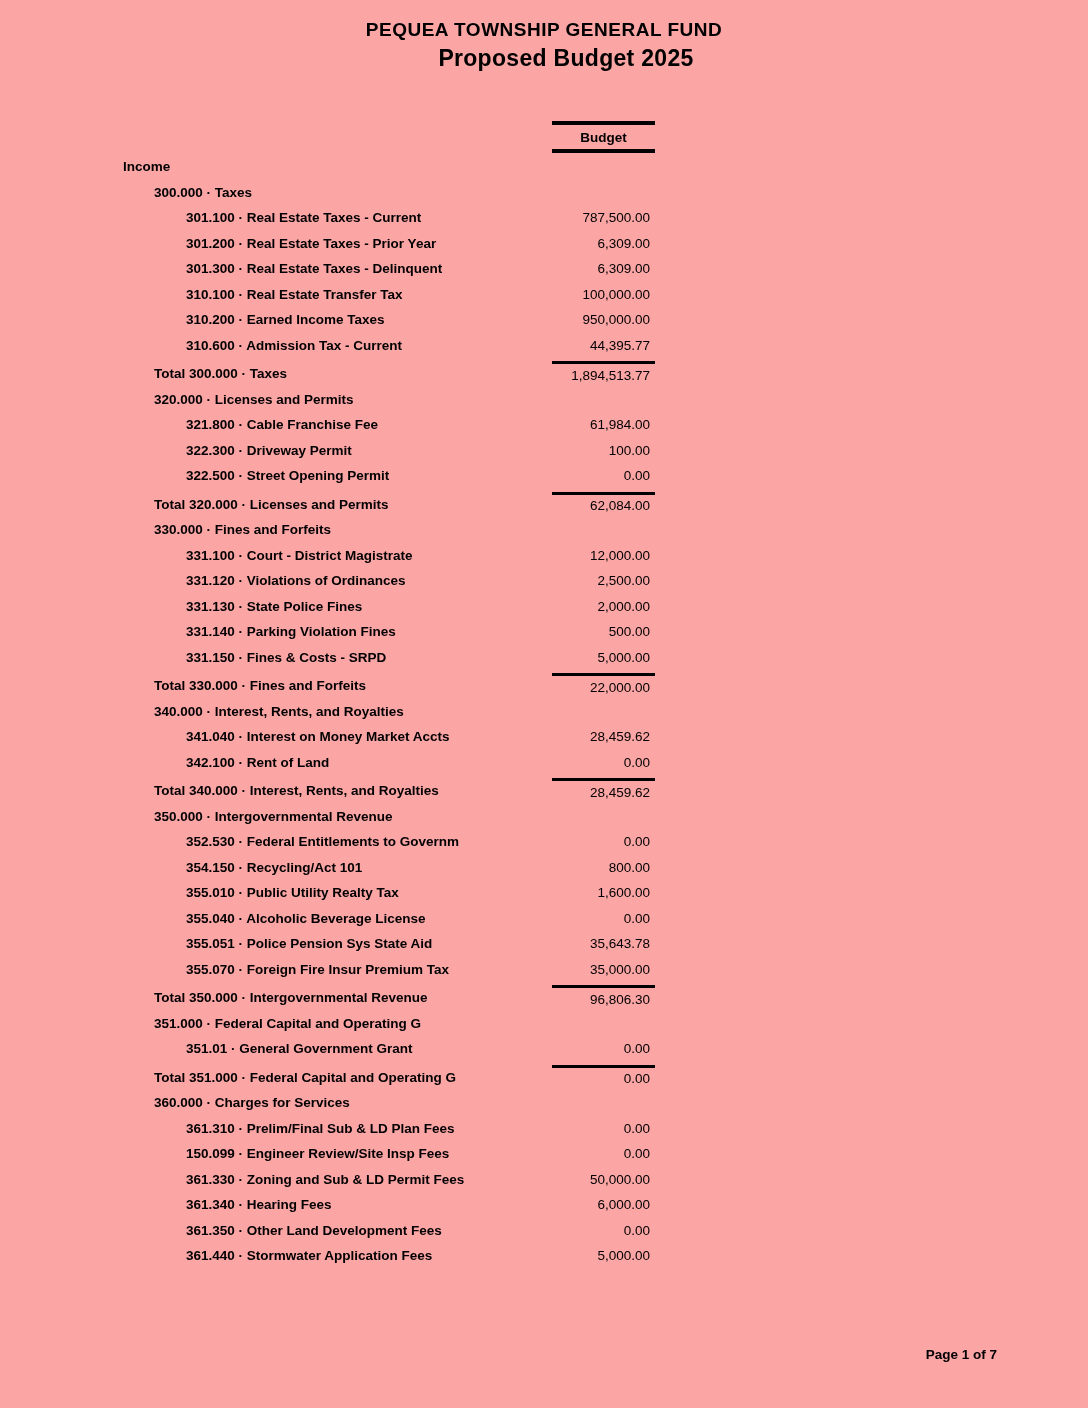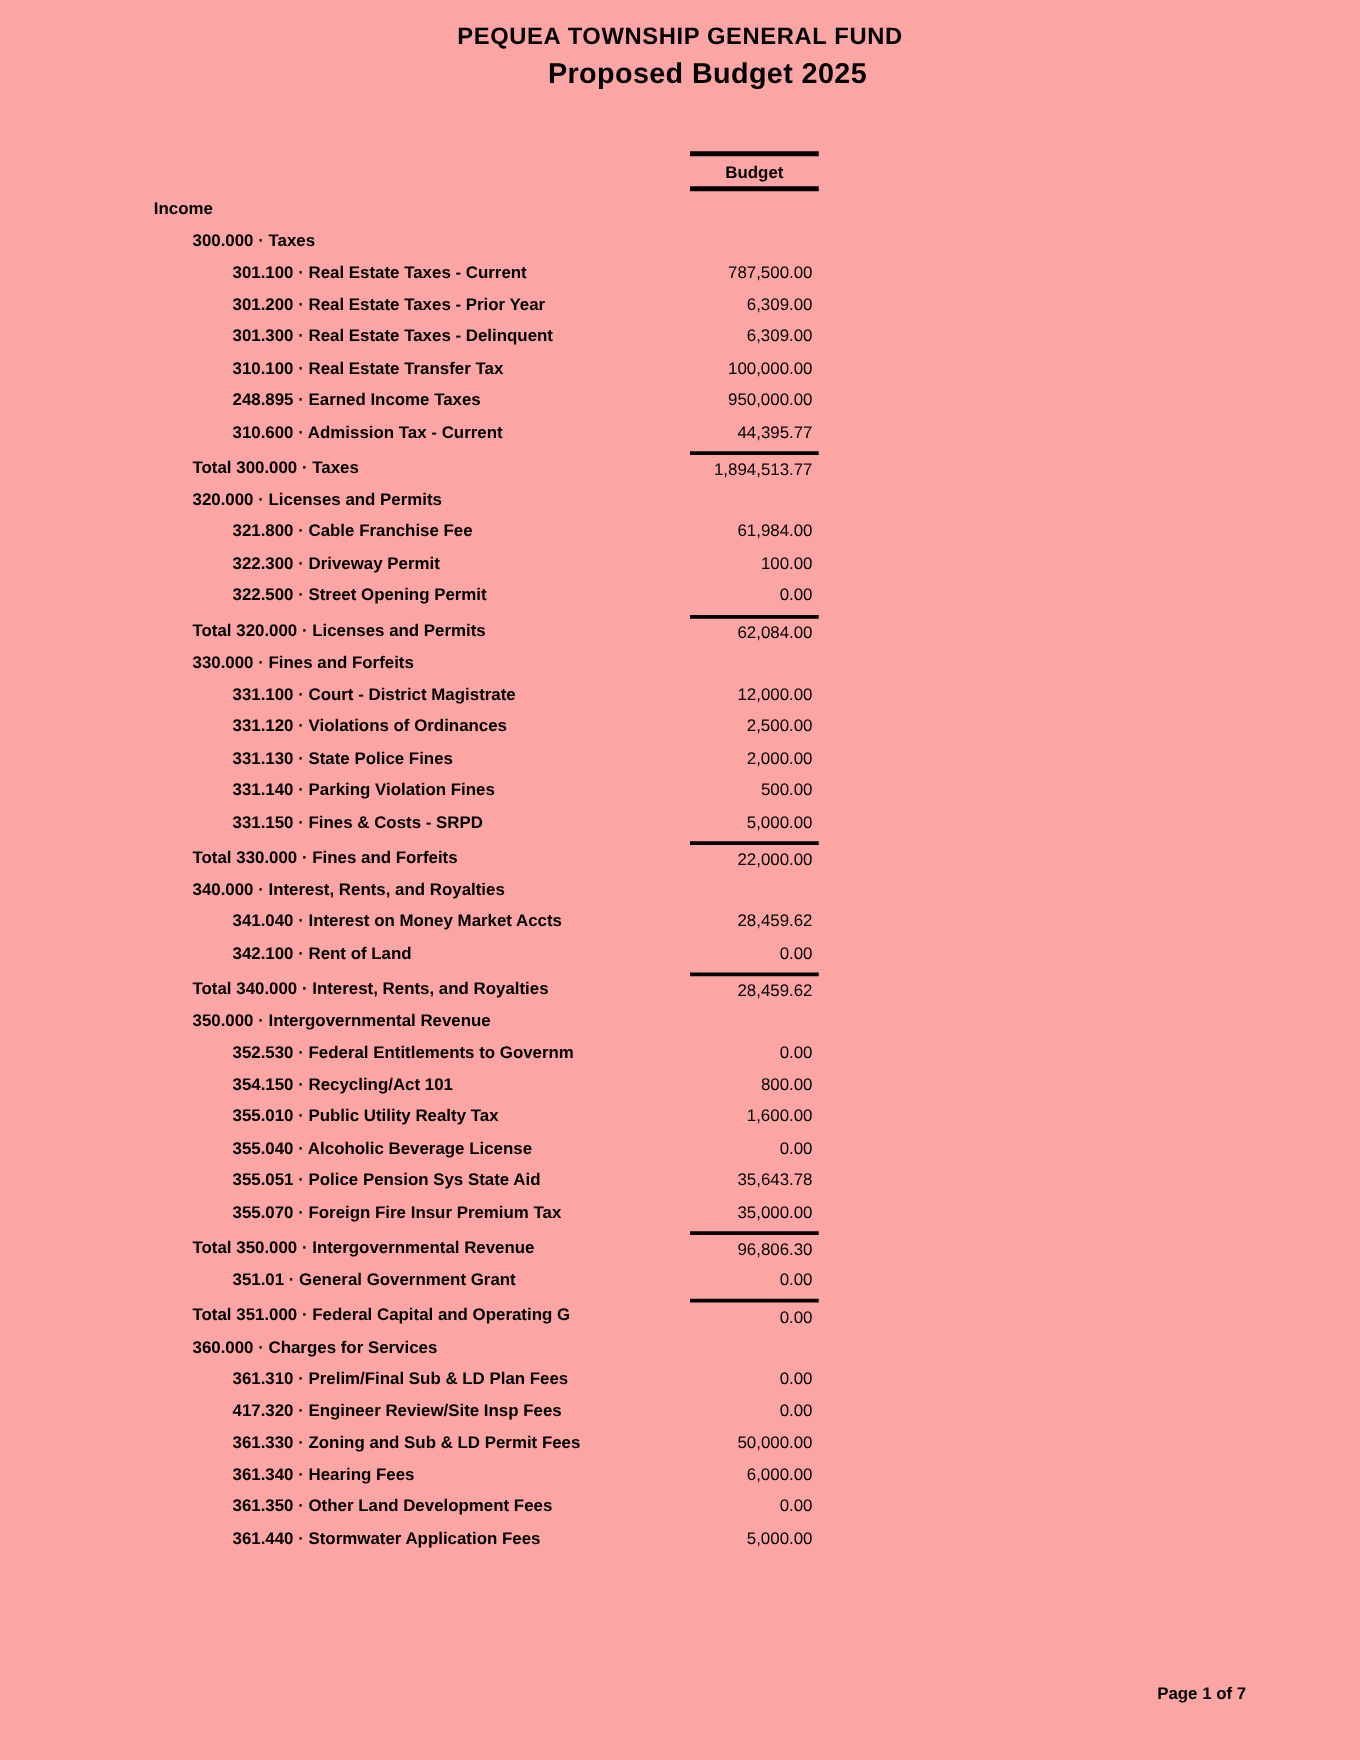--- a/index.html
+++ b/index.html
@@ -87,21 +87,21 @@
   </div>
       <div class="row">
     <div class="label ind-2">301.300 · Real Estate Taxes - Delinquent</div>
     <div class="amount">6,309.00</div>
   </div>
       <div class="row">
     <div class="label ind-2">310.100 · Real Estate Transfer Tax</div>
     <div class="amount">100,000.00</div>
   </div>
       <div class="row">
-    <div class="label ind-2">248.895 · Earned Income Taxes</div>
+    <div class="label ind-2">310.200 · Earned Income Taxes</div>
     <div class="amount">950,000.00</div>
   </div>
       <div class="row">
     <div class="label ind-2">310.600 · Admission Tax - Current</div>
     <div class="amount">44,395.77</div>
   </div>
       <div class="row total">
     <div class="label ind-1">Total 300.000 · Taxes</div>
     <div class="amount">1,894,513.77</div>
   </div>
@@ -195,37 +195,41 @@
   </div>
       <div class="row">
     <div class="label ind-2">355.070 · Foreign Fire Insur Premium Tax</div>
     <div class="amount">35,000.00</div>
   </div>
       <div class="row total">
     <div class="label ind-1">Total 350.000 · Intergovernmental Revenue</div>
     <div class="amount">96,806.30</div>
   </div>
       <div class="row">
+    <div class="label ind-1">351.000 · Federal Capital and Operating G</div>
+    <div class="amount"></div>
+  </div>
+      <div class="row">
     <div class="label ind-2">351.01 · General Government Grant</div>
     <div class="amount">0.00</div>
   </div>
       <div class="row total">
     <div class="label ind-1">Total 351.000 · Federal Capital and Operating G</div>
     <div class="amount">0.00</div>
   </div>
       <div class="row">
     <div class="label ind-1">360.000 · Charges for Services</div>
     <div class="amount"></div>
   </div>
       <div class="row">
     <div class="label ind-2">361.310 · Prelim/Final Sub &amp; LD Plan Fees</div>
     <div class="amount">0.00</div>
   </div>
       <div class="row">
-    <div class="label ind-2">417.320 · Engineer Review/Site Insp Fees</div>
+    <div class="label ind-2">150.099 · Engineer Review/Site Insp Fees</div>
     <div class="amount">0.00</div>
   </div>
       <div class="row">
     <div class="label ind-2">361.330 · Zoning and Sub &amp; LD Permit Fees</div>
     <div class="amount">50,000.00</div>
   </div>
       <div class="row">
     <div class="label ind-2">361.340 · Hearing Fees</div>
     <div class="amount">6,000.00</div>
   </div>

